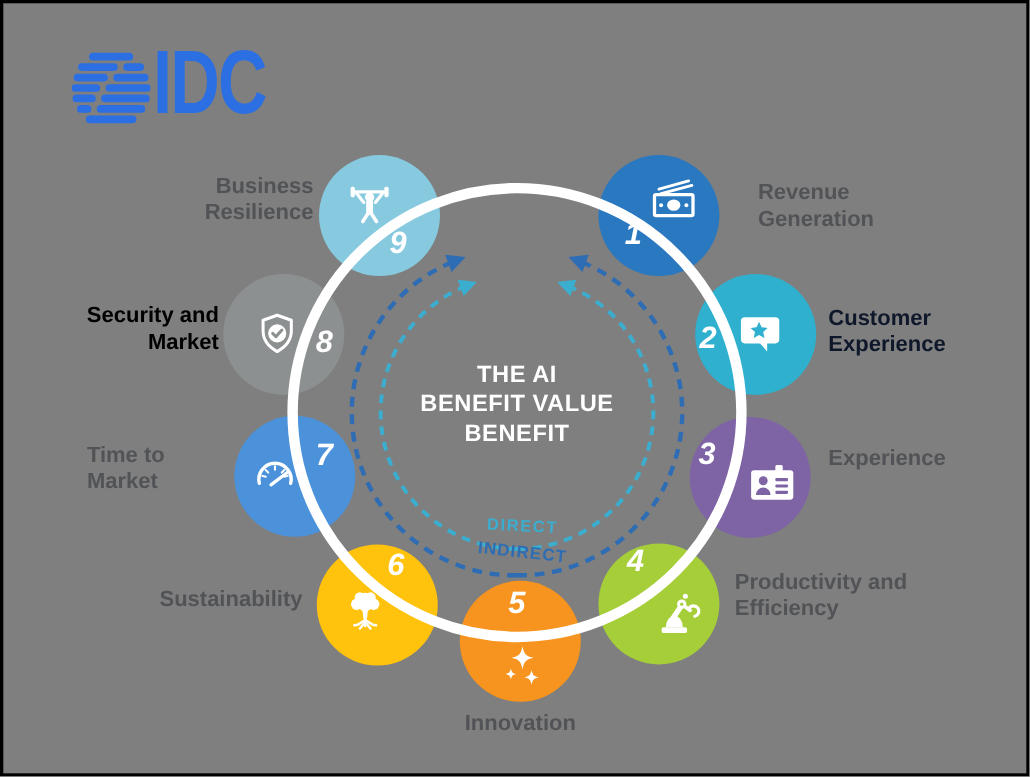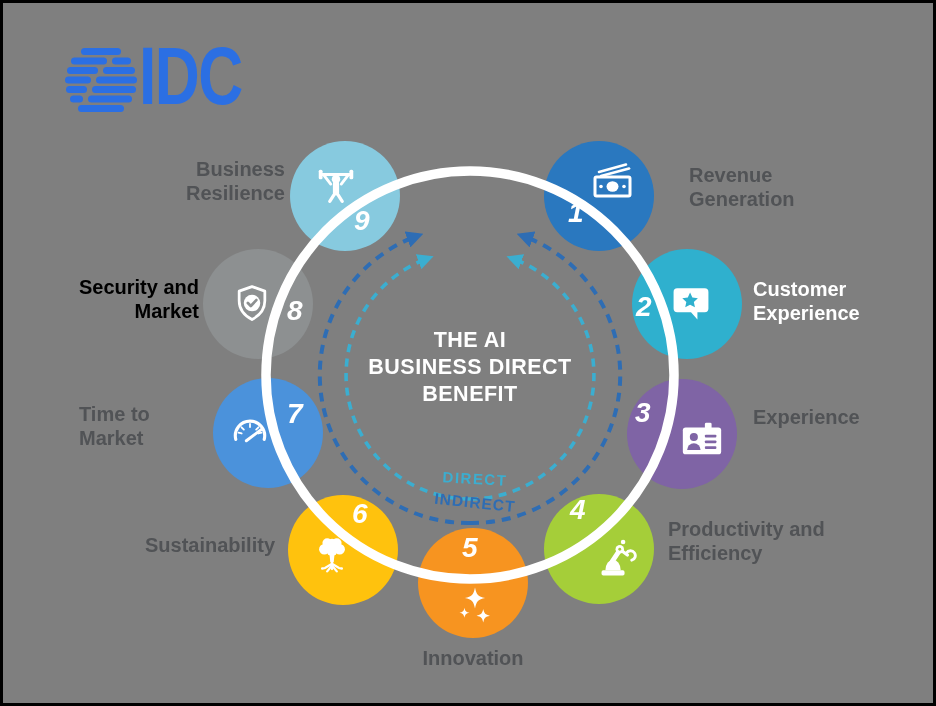--- a/index.html
+++ b/index.html
@@ -248,21 +248,21 @@
   </div>
 
   <svg class="layer ring-layer" width="936" height="706" viewBox="0 0 936 706">
     <circle cx="467" cy="372" r="204" fill="none" stroke="#FFFFFF" stroke-width="9.5" style="stroke: rgb(255, 255, 255);"></circle>
   </svg>
 
   <div class="lbl" id="l1" style="color: rgb(81, 83, 86);">
     <span>Revenue</span>
     <span>Generation</span>
   </div>
-  <div class="lbl" id="l2" style="color: #ffffff;">
+  <div class="lbl" id="l2" style="color: #0f172a;">
     <span>Customer</span>
     <span>Experience</span>
   </div>
   <div class="lbl" id="l3" style="color: rgb(81, 83, 86);">
     <span>Experience</span>
   </div>
   <div class="lbl" id="l4" style="color: rgb(81, 83, 86);">
     <span>Productivity and</span>
     <span>Efficiency</span>
   </div>
@@ -280,19 +280,19 @@
     <span>Security and</span>
     <span>Market</span>
   </div>
   <div class="lbl" id="l9" style="color: rgb(81, 83, 86);">
     <span>Business</span>
     <span>Resilience</span>
   </div>
 
   <div class="center-title" style="color: #ffffff;">
     <span>THE AI</span>
-    <span>BUSINESS DIRECT</span>
+    <span>BENEFIT VALUE</span>
     <span>BENEFIT</span>
   </div>
   <div class="direct-lbl" style="color: rgb(59, 174, 208);">DIRECT</div>
   <div class="indirect-lbl" style="color: rgb(46, 109, 180);">INDIRECT</div>
 
 </div>
 
 </body></html>

